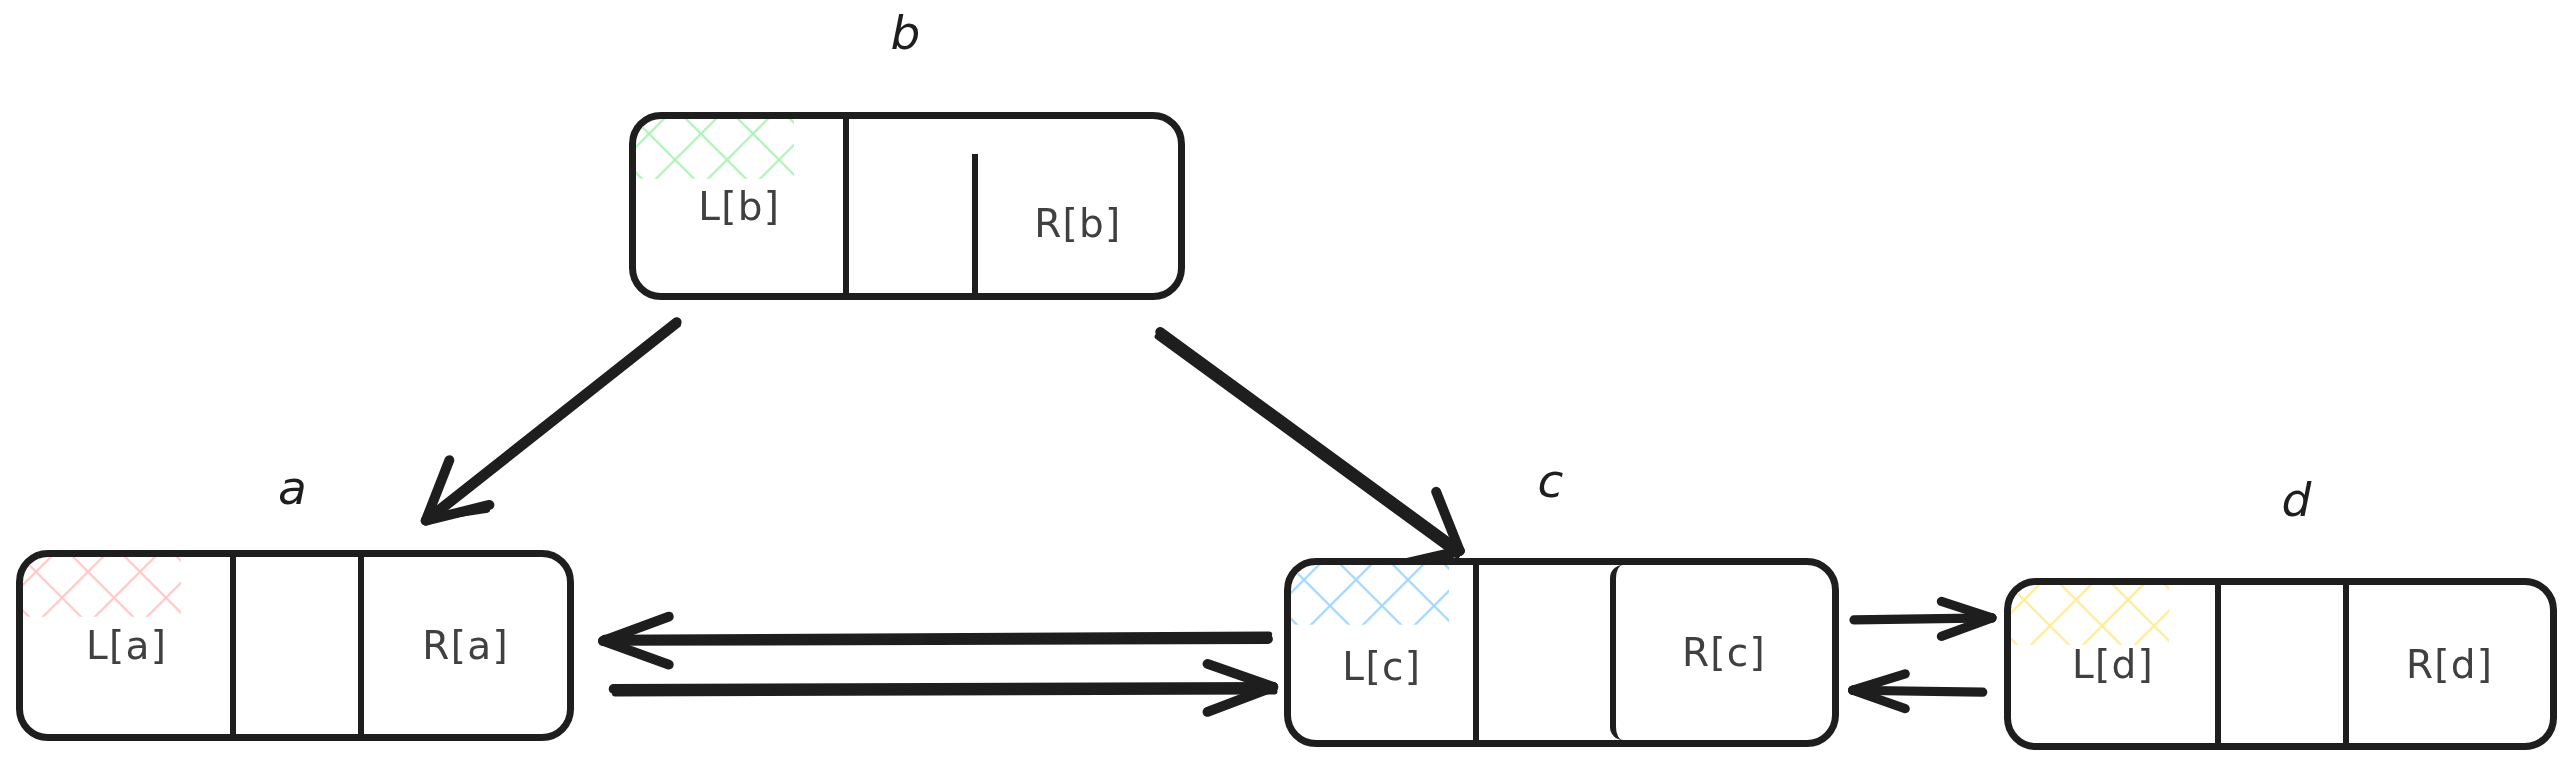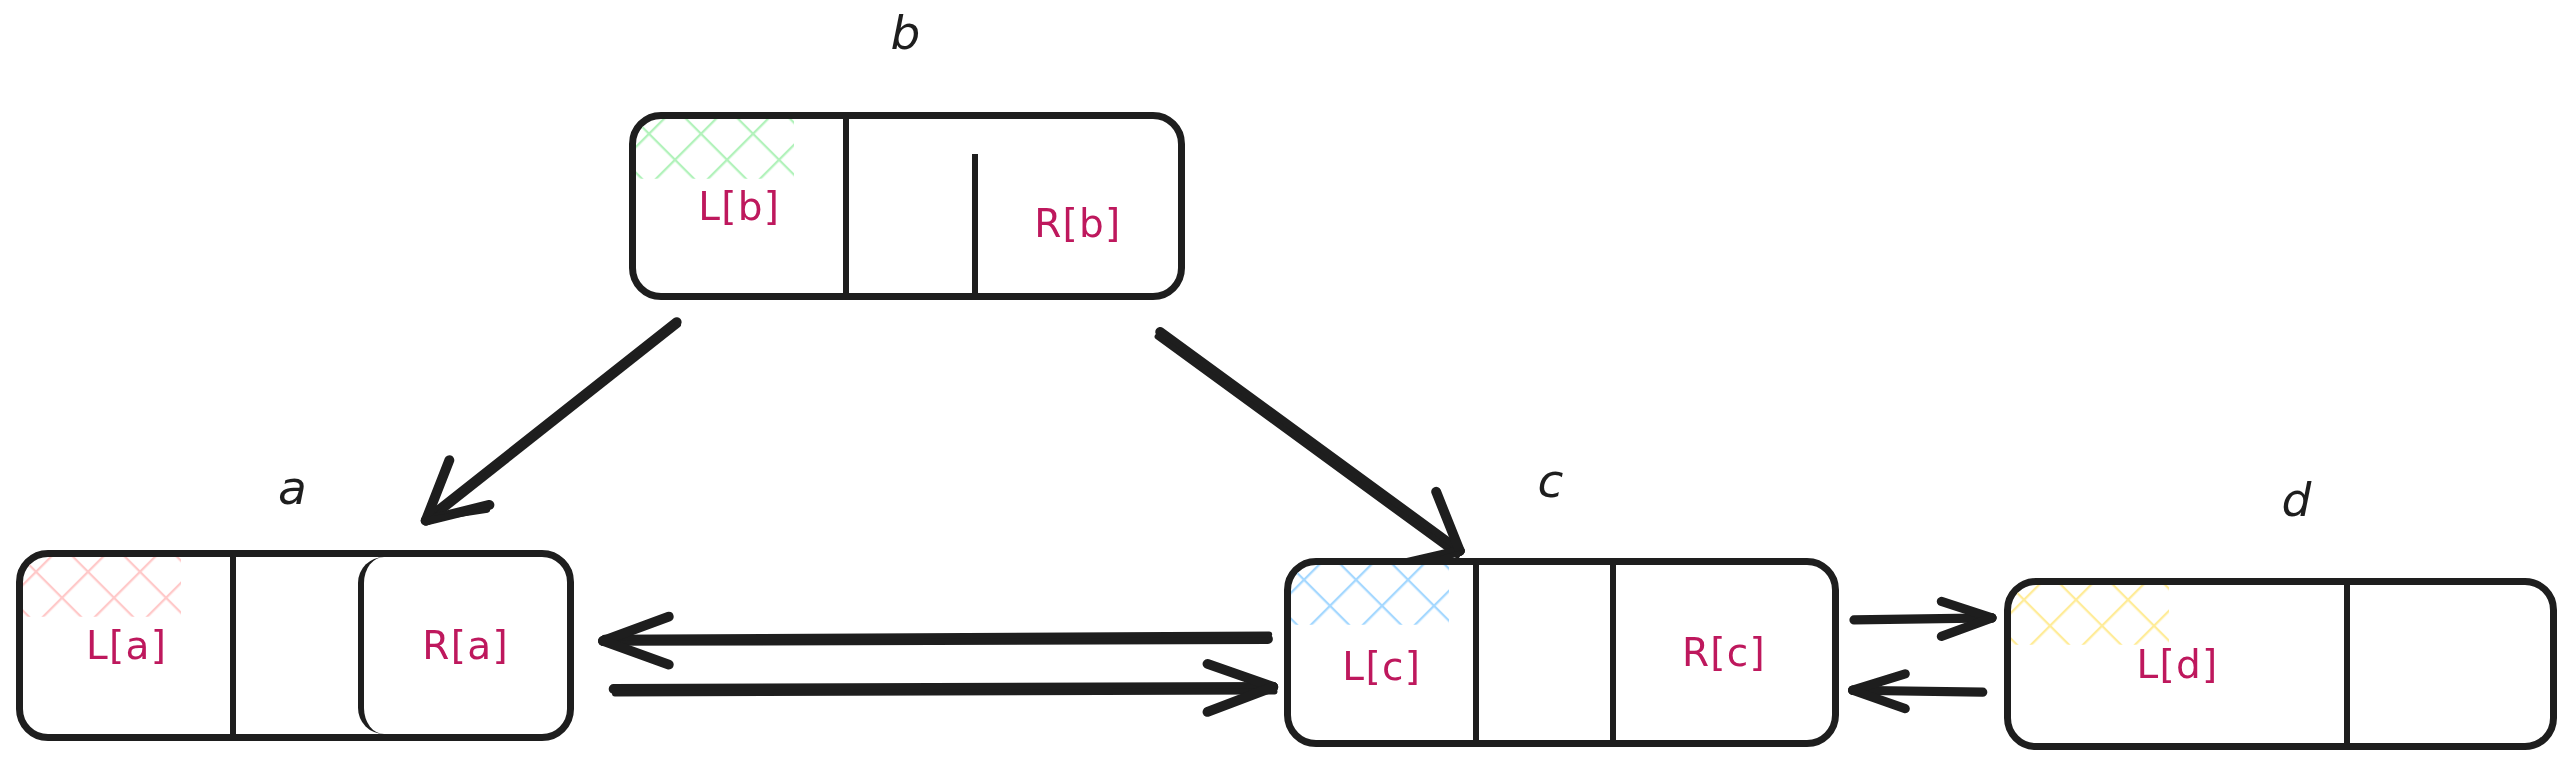--- a/index.html
+++ b/index.html
@@ -35,21 +35,21 @@
   .cell + .cell {
     border-left: 6px solid #1e1e1e;
   }
   .cell-label {
     position: relative;
     z-index: 3;
     font-family: "DejaVu Sans", sans-serif;
     font-size: 39px;
     font-weight: 400;
     letter-spacing: 1.3px;
-    color: #be185d;
+    color: #404040;
     white-space: nowrap;
   }
   .node-label {
     position: absolute;
     font-family: "DejaVu Sans", sans-serif;
     font-size: 47px;
     font-style: italic;
     color: #1e1e1e;
     white-space: nowrap;
     text-align: center;
@@ -169,48 +169,51 @@
   <div class="node" style="left:16.4px; top:550px; width:558px; height:191px; background:#ffffff;">
     <svg class="hatch-fill" aria-hidden="true" viewBox="0 0 300 150" width="197" height="99">
       <rect x="0" y="0" width="100%" height="100%" fill="url(#hatch-pink)"></rect>
     </svg>
     <div class="cell" style="flex:330 0 0;">
       <span class="cell-label">L[a]</span>
     </div>
     <div class="cell" style="flex:195 0 0;">
       <span class="cell-label"></span>
     </div>
-    <div class="cell" style="flex:325 0 0;border-radius:26px;">
+    <div class="cell" style="flex:325 0 0;">
       <span class="cell-label">R[a]</span>
     </div>
   </div>
 
   <div class="node-label" style="left:1524px; top:453px; width:53px;">c</div>
   <div class="node" style="left:1284px; top:558px; width:555px; height:189px; background:#ffffff;">
     <svg class="hatch-fill" aria-hidden="true" viewBox="0 0 300 150" width="197" height="99">
       <rect x="0" y="0" width="100%" height="100%" fill="url(#hatch-blue)"></rect>
     </svg>
     <div class="cell" style="flex:290 0 0;margin-top:27px;">
       <span class="cell-label">L[c]</span>
     </div>
     <div class="cell" style="flex:210 0 0;">
       <span class="cell-label"></span>
     </div>
-    <div class="cell" style="flex:345 0 0;">
+    <div class="cell" style="flex:345 0 0;border-radius:13px;">
       <span class="cell-label">R[c]</span>
     </div>
   </div>
 
   <div class="node-label" style="left:2270px; top:472px; width:53px;">d</div>
   <div class="node" style="left:2004px; top:578px; width:553px; height:172px; background:#ffffff;text-align:center;">
     <svg class="hatch-fill" aria-hidden="true" viewBox="0 0 300 150" width="197" height="99">
       <rect x="0" y="0" width="100%" height="100%" fill="url(#hatch-yellow)"></rect>
     </svg>
     <div class="cell" style="flex:325 0 0;">
       <span class="cell-label">L[d]</span>
     </div>
     <div class="cell" style="flex:195 0 0;">
       <span class="cell-label"></span>
     </div>
+    <div class="cell" style="flex:320 0 0;">
+      <span class="cell-label">R[d]</span>
+    </div>
   </div>
 
 </div>
 
 
 </body></html>

